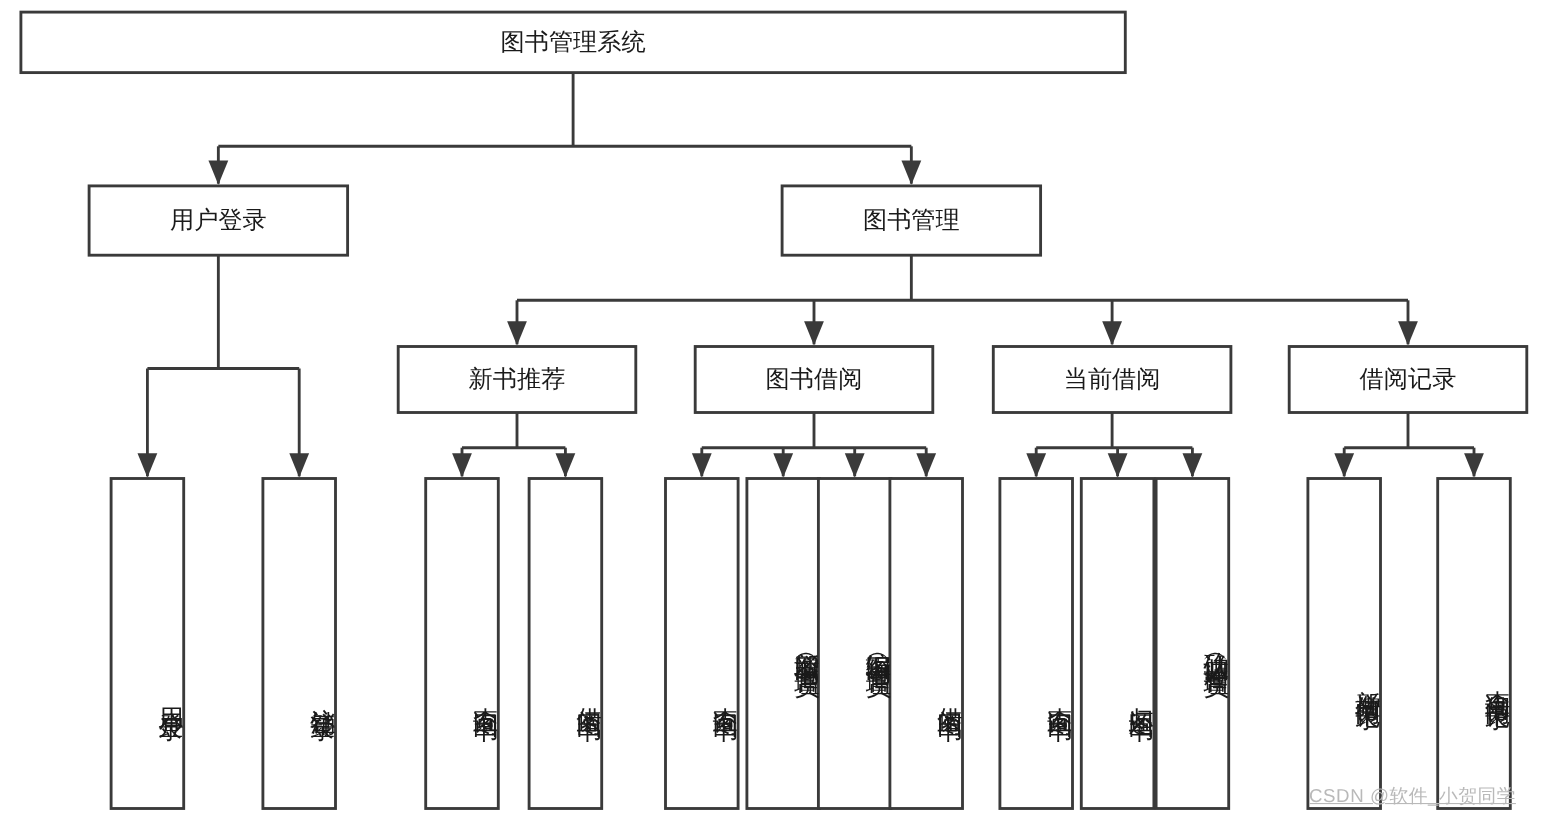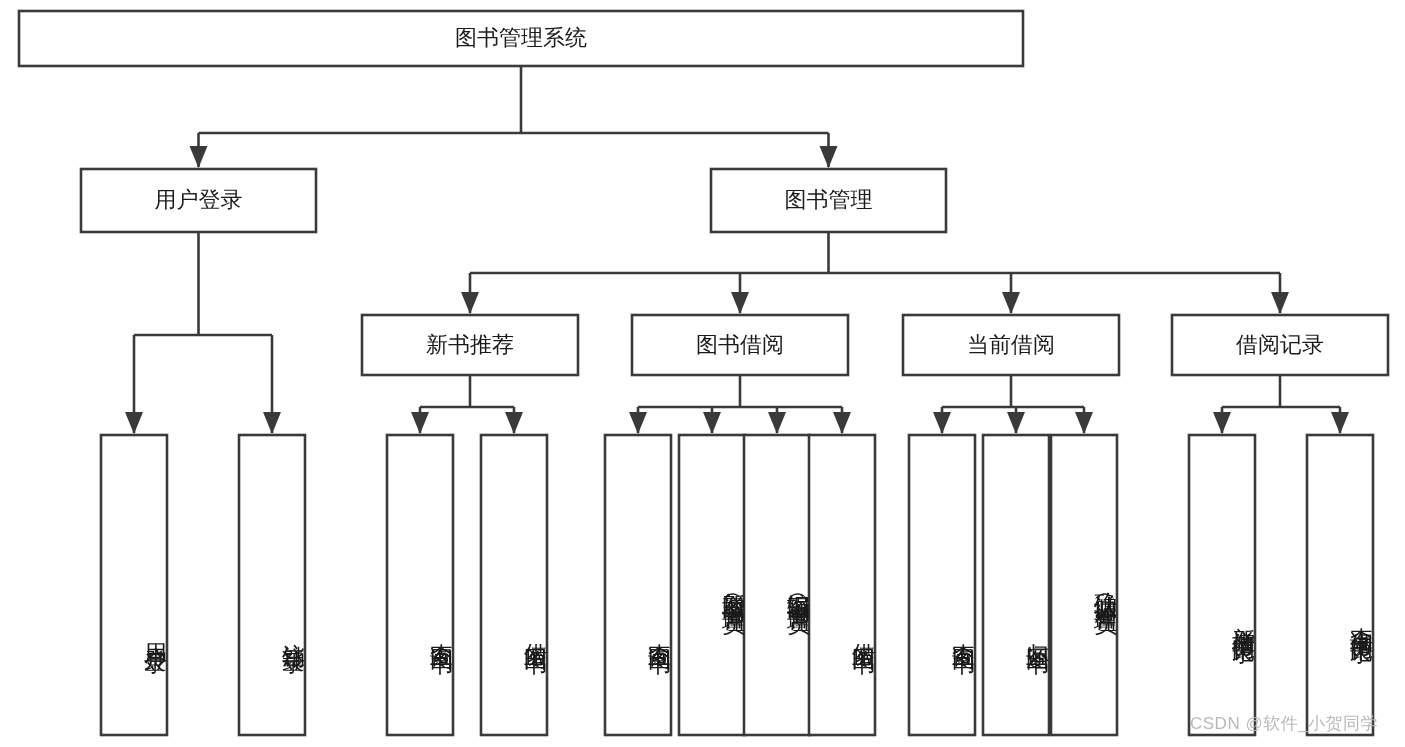--- a/index.html
+++ b/index.html
@@ -62,20 +62,21 @@
   }
   .watermark {
     position: absolute;
     left: 1190px;
     top: 712px;
     font-family: "Liberation Sans", "DejaVu Sans", sans-serif;
     font-size: 17px;
     color: #b9b9b9;
     white-space: nowrap;
     letter-spacing: 0.5px;
+    text-decoration: underline;
   }
 </style>
 </head>
 <body>
 
 <div id="diagram-root">
   <svg id="diagram-svg" width="1405" height="747" viewBox="0 0 1405 747">
       <g>
         <rect x="19" y="11" width="1004" height="55" class="node-box"></rect>
         <text x="521" y="39.5" class="node-label-h">图书管理系统</text>

